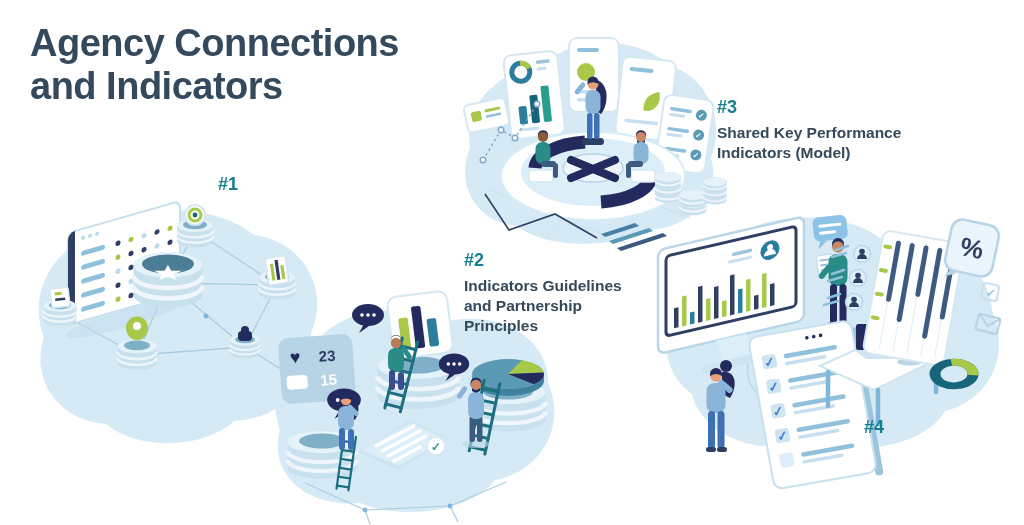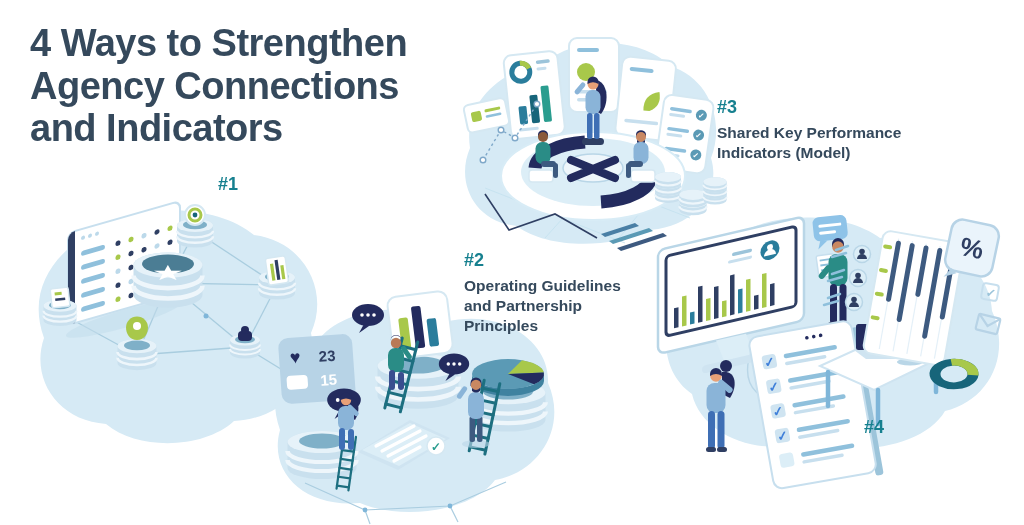--- a/index.html
+++ b/index.html
@@ -48,21 +48,20 @@
           <line x1="-8" y1="20" x2="8" y2="20"></line>
         <line x1="-8" y1="32" x2="8" y2="32"></line>
           <line x1="-8" y1="44" x2="8" y2="44"></line>
         <line x1="-8" y1="56" x2="8" y2="56"></line>
           <line x1="-8" y1="68" x2="8" y2="68"></line>
       </g>
     </defs>
   </svg>
 
   <h1 class="title" style="margin:0;font-size:38px;">
-    <span>4 Ways to Strengthen</span>
     <span>Agency Connections</span>
     <span>and Indicators</span>
   </h1>
 
   <svg style="left:18px;top:183px;" width="322" height="300" viewBox="0 0 322 300">
     <path class="blob" d="M95,40 C140,18 205,26 236,52 C286,58 312,108 293,150 C303,200 262,236 216,238 C186,266 120,268 88,241 C40,238 12,196 26,155 C6,100 45,58 95,40 Z"></path>
 
     <g stroke="#a9cddf" stroke-width="1.3" fill="none">
       <line x1="150" y1="100" x2="177" y2="48"></line>
         <line x1="150" y1="100" x2="259" y2="102"></line>
@@ -567,21 +566,21 @@
       <circle r="19" fill="none" stroke="#17657a" stroke-width="11"></circle>
       <path d="M0,-19 A19,19 0 0 1 18.5,4.5" fill="none" stroke="#a8c84a" stroke-width="11"></path>
     </g>
   </svg>
 
   <div class="item-label" style="left:218px;top:174px;">
     <div class="item-number">#1</div>
   </div>
   <div class="item-label" style="left:464px;top:250px;">
     <div class="item-number">#2</div>
-    <div class="item-caption">Operating Guidelines
+    <div class="item-caption">Indicators Guidelines
 and Partnership
 Principles</div>
   </div>
   <div class="item-label" style="left:717px;top:97px;">
     <div class="item-number">#3</div>
     <div class="item-caption">Shared Key Performance
 Indicators (Model)</div>
   </div>
   <div class="item-label" style="left:864px;top:417px;">
     <div class="item-number">#4</div>

